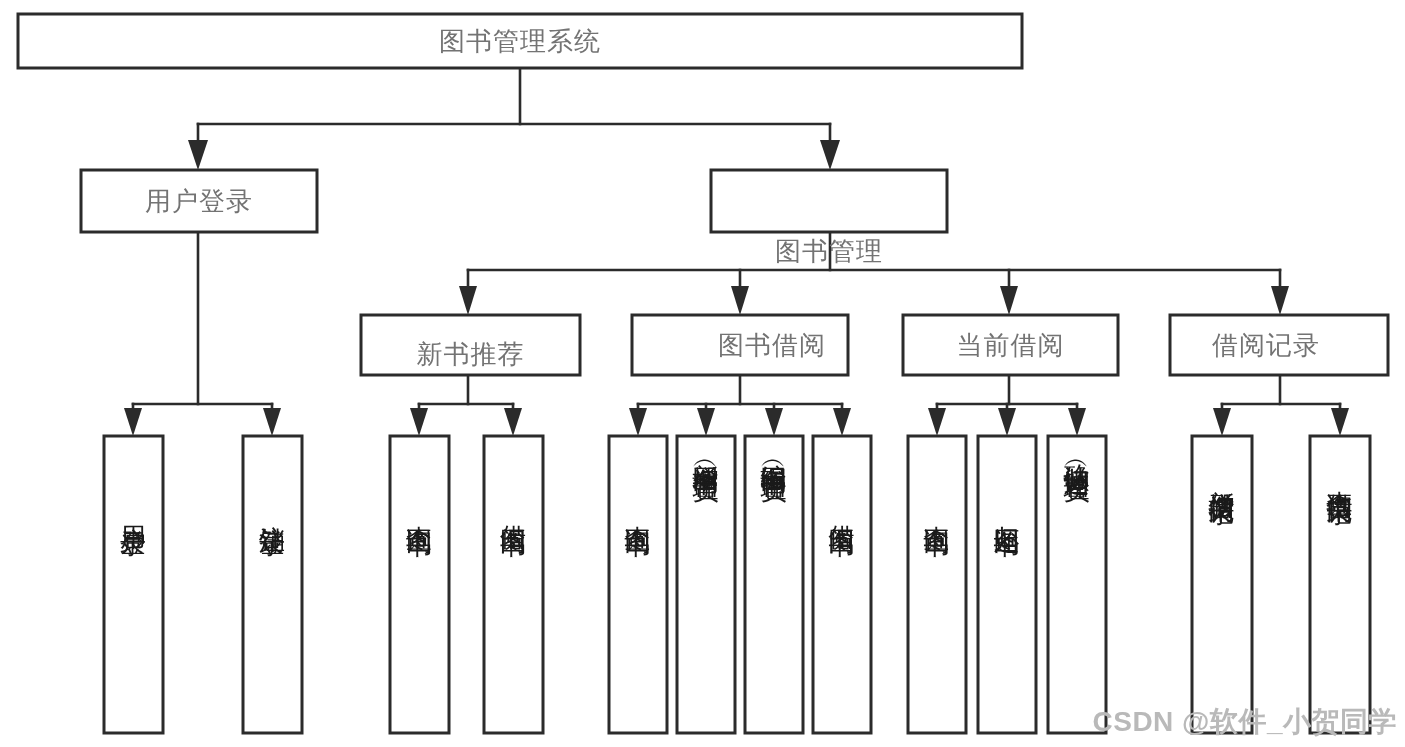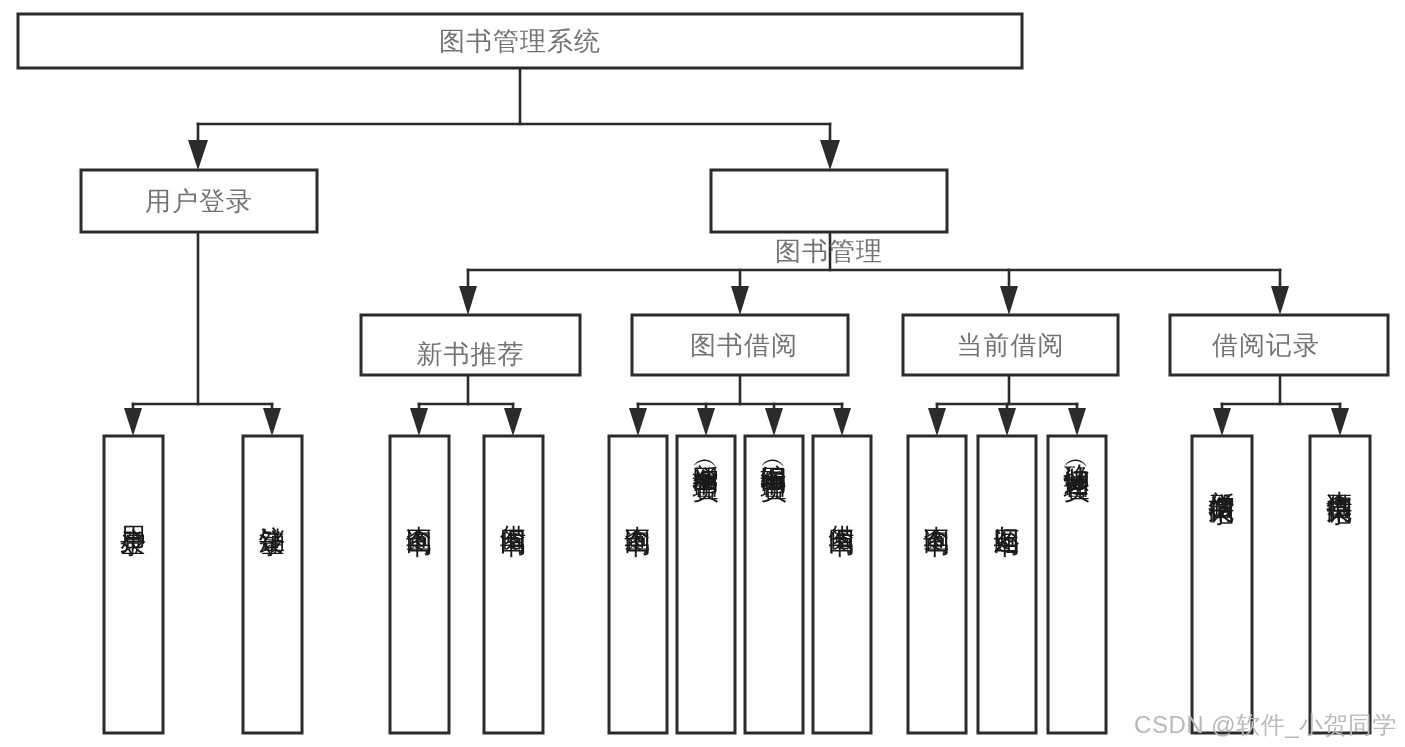--- a/index.html
+++ b/index.html
@@ -75,24 +75,25 @@
     font-size: 26px;
     color: #737373;
     white-space: nowrap;
     letter-spacing: 1px;
   }
   #watermark {
     position: absolute;
     right: 8px;
     bottom: 6px;
     font-family: "Liberation Sans", "DejaVu Sans", sans-serif;
-    font-size: 24px;
+    font-size: 28px;
     color: #b9b9b9;
     letter-spacing: 0.5px;
     white-space: nowrap;
+    font-weight: bold;
   }
 </style>
 </head>
 <body>
 
 <div id="diagram-root">
 
   <svg id="flow" viewBox="0 0 1405 747">
 
     <g>
@@ -204,21 +205,21 @@
   <div class="hlabel-wrap" style="left:81px; top:170px; width:236px; height:62px;">
     <span class="hlabel-text">用户登录</span>
   </div>
   <div class="hlabel-wrap" style="left:711px; top:170px; width:236px; height:74px;margin-top:44px;">
     <span class="hlabel-text">图书管理</span>
   </div>
 
   <div class="hlabel-wrap" style="left:361px; top:315px; width:219px; height:60px;margin-top:9px;">
     <span class="hlabel-text">新书推荐</span>
   </div>
-  <div class="hlabel-wrap" style="left:632px; top:315px; width:224px; height:60px;">
+  <div class="hlabel-wrap" style="left:632px; top:315px; width:224px; height:60px;padding-left:28px;">
     <span class="hlabel-text">图书借阅</span>
   </div>
   <div class="hlabel-wrap" style="left:903px; top:315px; width:215px; height:60px;text-align:right;">
     <span class="hlabel-text">当前借阅</span>
   </div>
   <div class="hlabel-wrap" style="left:1170px; top:315px; width:192px; height:60px;">
     <span class="hlabel-text">借阅记录</span>
   </div>
 
   <div class="vlabel-wrap" style="left:104px; top:505px; width:59px; height:228px;">

